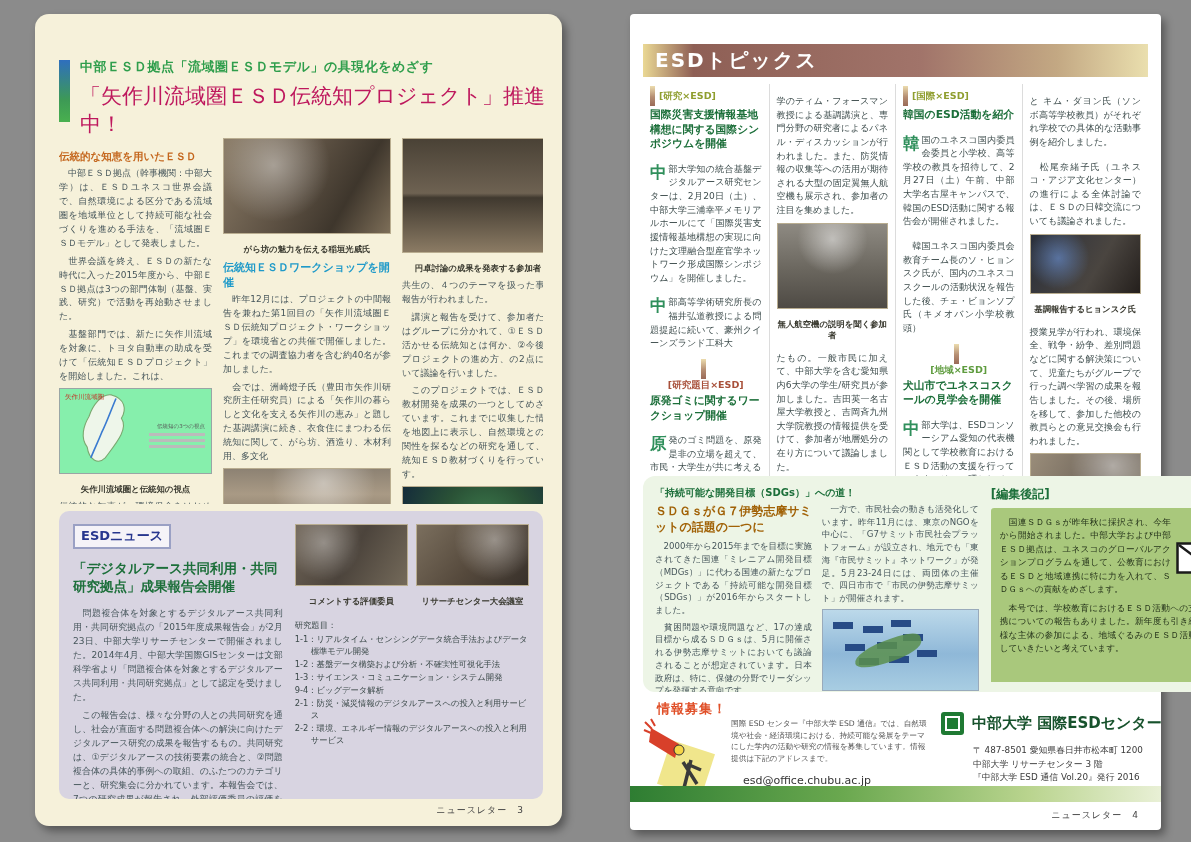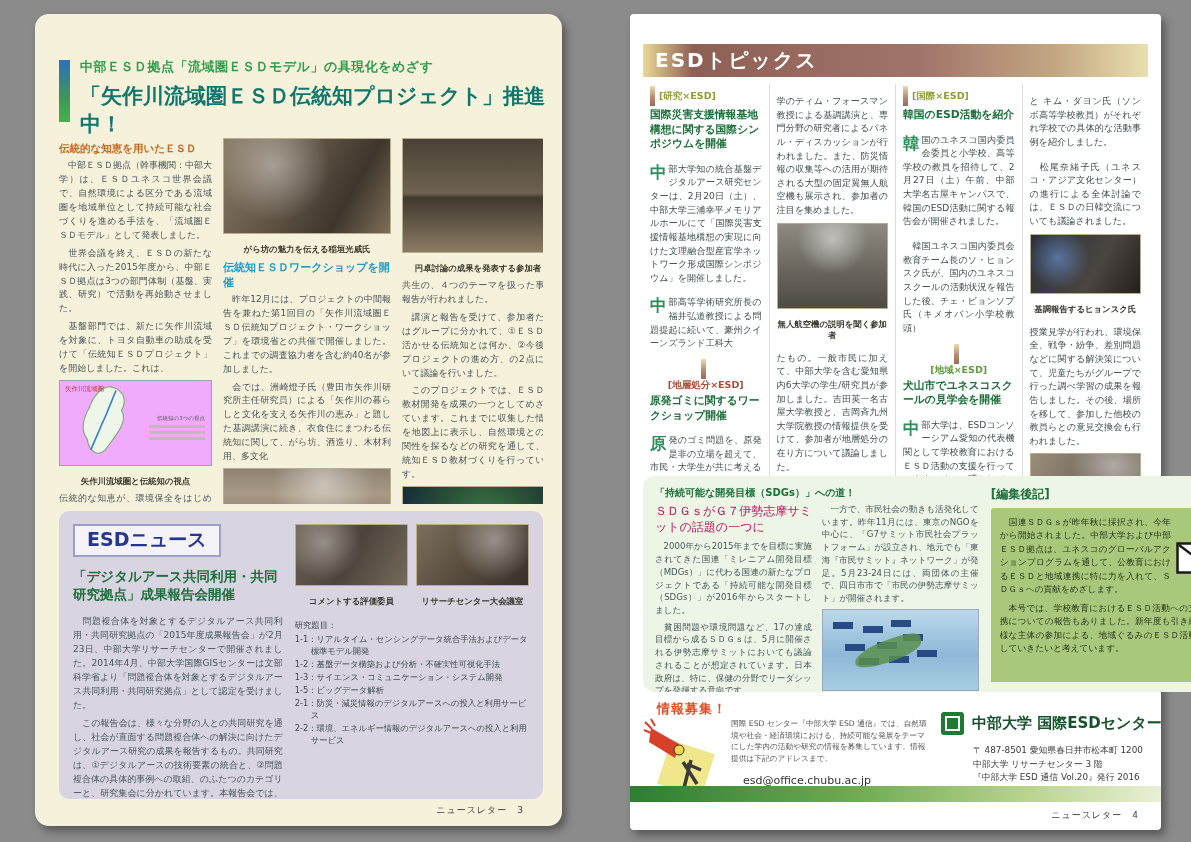--- a/index.html
+++ b/index.html
@@ -7,49 +7,49 @@
          font-family:"DejaVu Sans",sans-serif;}
   .page{position:absolute;top:14px;box-shadow:4px 5px 9px rgba(0,0,0,.38);}
   .page.left{left:35px;width:527px;height:812px;background:#f6f1da;border-radius:14px;}
   .page.right{left:630px;width:531px;height:816px;background:#ffffff;border-radius:4px;}
 
   
   .lp-head{position:absolute;left:24px;top:44px;width:486px;display:flex;}
   .accent-bar{width:11px;height:62px;flex:none;margin:2px 10px 0 0;
               background:linear-gradient(180deg,#2f6fbe 0%,#3d9a55 65%,#49b04f 100%);}
   .kicker{color:#2f9e4c;font-weight:bold;font-size:13px;letter-spacing:.5px;}
-  .lp-title{margin:6px 0 0;font-family:"DejaVu Serif",serif;font-size:21px;color:#0f766e;
-            font-weight:bold;letter-spacing:0;}
+  .lp-title{margin:6px 0 0;font-family:"DejaVu Serif",serif;font-size:21px;color:#be185d;
+            font-weight:normal;letter-spacing:0;}
   .lp-cols{position:absolute;left:24px;top:124px;width:484px;height:366px;display:flex;gap:11px;overflow:hidden;}
   .col{overflow:hidden;}
   .c1{width:153px;flex:none;}.c2{width:168px;flex:none;}.c3{width:152px;flex:none;}
-  .h-orange{font-size:10.5px;color:#c4661d;margin:4px 0 3px;font-weight:bold;}
+  .h-orange{font-size:10.5px;color:#c4661d;margin:12px 0 3px;font-weight:bold;}
   .h-blue{font-size:11px;color:#1f9ac9;margin:4px 0 3px;font-weight:bold;}
   .p{font-size:9px;line-height:1.55;color:#45555a;margin:0 0 4px;text-align:justify;}
   .cap{font-size:8.4px;font-weight:bold;color:#3a3a30;text-align:center;margin:10px 0 5px;line-height:1.3;}
   .photo{width:100%;border:1px solid #b9ad90;box-sizing:border-box;position:relative;overflow:hidden;}
   .ph-lecture{height:96px;background:radial-gradient(circle at 30% 28%,rgba(255,255,255,.4),transparent 42%),
               linear-gradient(120deg,#8a7b66 0%,#5d5143 45%,#3e362c 72%,#7d6e58 100%);}
   .ph-tables{height:74px;background:radial-gradient(circle at 60% 20%,rgba(255,255,255,.45),transparent 45%),
              linear-gradient(180deg,#8d8273 0%,#a99a85 35%,#6e6354 100%);}
   .ph-round{height:115px;background:linear-gradient(180deg,#4a4236 0%,#6e6252 48%,#40392f 52%,#8b7b64 100%);}
   .ph-earth{height:76px;background:radial-gradient(circle at 55% 45%,#3c7a4c 0%,#2a5236 45%,#13293b 100%);}
   .mapfig{margin:2px 0 2px;}
-  .mapfig-inner{position:relative;height:84px;background:#f0abfc;border:1px solid #9aa5a5;}
+  .mapfig-inner{position:relative;height:84px;background:#86efac;border:1px solid #9aa5a5;}
   .mapfig-inner svg{position:absolute;left:2px;top:2px;}
   .mapfig-label{position:absolute;left:5px;top:4px;font-size:6.5px;color:#c0392b;}
   .legend-title{position:absolute;right:6px;top:34px;font-size:5.5px;color:#555;}
   .legend-lines{position:absolute;right:6px;top:44px;width:56px;}
   .legend-lines b{display:block;height:3px;background:#bbb;margin:0 0 3px;}
 
   .news-panel{position:absolute;left:24px;top:497px;width:484px;height:288px;background:#d8d4e1;
               border-radius:10px;padding:13px 14px;box-sizing:border-box;display:flex;gap:12px;overflow:hidden;}
   .news-left{width:46%;flex:none;}
   .news-badge{display:inline-block;background:#f5f3f8;border:2px solid #9aa0c4;color:#27368e;
-              font-weight:bold;font-size:19px;padding:1px 12px 2px;}
+              font-weight:bold;font-size:13px;padding:1px 6px 2px;}
   .news-title{font-size:13.5px;color:#1c6f3a;margin:10px 0 12px;line-height:1.35;font-weight:bold;}
   .news-right{flex:1;}
   .news-photos{display:flex;gap:8px;}
   .news-photos>div{flex:1;}
   .ph-hall{height:62px;background:radial-gradient(circle at 70% 25%,rgba(255,255,255,.4),transparent 45%),
            linear-gradient(130deg,#7b6f5e 0%,#55493c 55%,#37302a 100%);}
   .ph-comment{height:62px;background:radial-gradient(circle at 25% 30%,rgba(255,255,255,.35),transparent 40%),
               linear-gradient(120deg,#6e6356 0%,#4c443c 50%,#746a5a 100%);}
   .research{font-size:8.3px;color:#3c4a4a;line-height:1.45;margin-top:7px;}
   .research .rlabel{margin-bottom:2px;}
@@ -84,21 +84,21 @@
               linear-gradient(120deg,#2a2f3a 0%,#4a4540 60%,#241f1c 100%);}
   .ph-class{height:80px;background:radial-gradient(circle at 75% 15%,rgba(255,255,255,.45),transparent 40%),
             linear-gradient(120deg,#9a8d7a 0%,#6f655a 55%,#8a8274 100%);}
 
   .bottom-panel{position:absolute;left:13px;top:462px;width:602px;height:216px;background:#edf5e6;
                 border-radius:12px;padding:10px 12px;box-sizing:border-box;display:flex;gap:12px;overflow:hidden;}
   .sdgs{width:56%;flex:none;}
   .sdgs-kicker{font-size:10px;font-weight:bold;color:#1c6f3a;margin-bottom:3px;}
   .sdgs-cols{display:flex;gap:10px;}
   .sdgs-cols>div{flex:1;overflow:hidden;}
-  .sdgs-title{font-size:12px;font-weight:normal;color:#be185d;margin:0 0 5px;line-height:1.35;}
+  .sdgs-title{font-size:12px;font-weight:bold;color:#a16207;margin:0 0 5px;line-height:1.35;}
   .sdgs .p{font-size:8.6px;line-height:1.48;}
   .ph-g7{height:82px;border:1px solid #9ab;background:linear-gradient(180deg,#bcd9ea 0%,#8fb8d8 55%,#a8cde2 100%);}
   .ph-g7::before{content:"";position:absolute;left:10px;top:12px;width:20px;height:7px;background:#274b86;
      box-shadow:30px 4px 0 #274b86,58px -2px 0 #274b86,12px 22px 0 #274b86,44px 20px 0 #274b86,
                 70px 12px 0 #274b86,26px 36px 0 #274b86,56px 34px 0 #274b86,84px 28px 0 #274b86;}
   .ph-g7::after{content:"";position:absolute;left:30px;top:30px;width:70px;height:22px;background:#5a8f4e;
      border-radius:60% 30% 50% 40%;transform:rotate(-18deg);opacity:.85;}
   .koki{flex:1;overflow:hidden;}
   .koki-label{font-size:12px;font-weight:bold;color:#1c6f3a;margin:0 0 5px;}
   .koki-box{background:#a9c87c;border-radius:3px;padding:8px 9px;height:176px;box-sizing:border-box;
@@ -195,21 +195,21 @@
           <div>
             <div class="photo ph-hall"></div>
             <div class="cap">リサーチセンター大会議室</div>
           </div>
         </div>
         <div class="research">
           <div class="rlabel">研究題目：</div>
           <div class="ritem">1-1：リアルタイム・センシングデータ統合手法およびデータ標準モデル開発</div>
           <div class="ritem">1-2：基盤データ構築および分析・不確実性可視化手法</div>
           <div class="ritem">1-3：サイエンス・コミュニケーション・システム開発</div>
-          <div class="ritem">1-5：ビッグデータ解析</div>
+          <div class="ritem">9-4：ビッグデータ解析</div>
           <div class="ritem">2-1：防災・減災情報のデジタルアースへの投入と利用サービス</div>
           <div class="ritem">2-2：環境、エネルギー情報のデジタルアースへの投入と利用サービス</div>
         </div>
       </div>
     </div>
 
     <div class="pfoot">ニュースレター　3</div>
   </section>
 
   <section class="page right">
@@ -221,21 +221,21 @@
       <div class="rcol">
         <div class="albl">
           <span class="lblbar"></span>
           <span class="lbl g">[研究×ESD]</span>
         </div>
         <h3 class="atitle">国際災害支援情報基地構想に関する国際シンポジウムを開催</h3>
         <p class="p"><span class="drop">中</span><span>部大学知の統合基盤デジタルアース研究センターは、2月20日（土）、中部大学三浦幸平メモリアルホールにて「国際災害支援情報基地構想の実現に向けた文理融合型産官学ネットワーク形成国際シンポジウム」を開催しました。</span></p>
         <p class="p"><span class="drop">中</span><span>部高等学術研究所長の福井弘道教授による問題提起に続いて、豪州クイーンズランド工科大</span></p>
         <div class="albl m">
           <span class="lblbar"></span>
-          <span class="lbl r">[地層処分×ESD]</span>
+          <span class="lbl r">[研究題目×ESD]</span>
         </div>
         <h3 class="atitle">原発ゴミに関するワークショップ開催</h3>
         <p class="p"><span class="drop">原</span><span>発のゴミ問題を、原発是非の立場を超えて、市民・大学生が共に考えるワークショップ「どうしたらいい？ 原発のごみ ～『地層処分』について考えみる～」が1月30日（土）、名古屋市内で開催されました。</span></p>
 
       </div>
 
       <div class="rcol">
         <p class="p">学のティム・フォースマン教授による基調講演と、専門分野の研究者によるパネル・ディスカッションが行われました。また、防災情報の収集等への活用が期待される大型の固定翼無人航空機も展示され、参加者の注目を集めました。</p>
         <div class="photo ph-drone"></div>
         <div class="cap">無人航空機の説明を聞く参加者</div>

